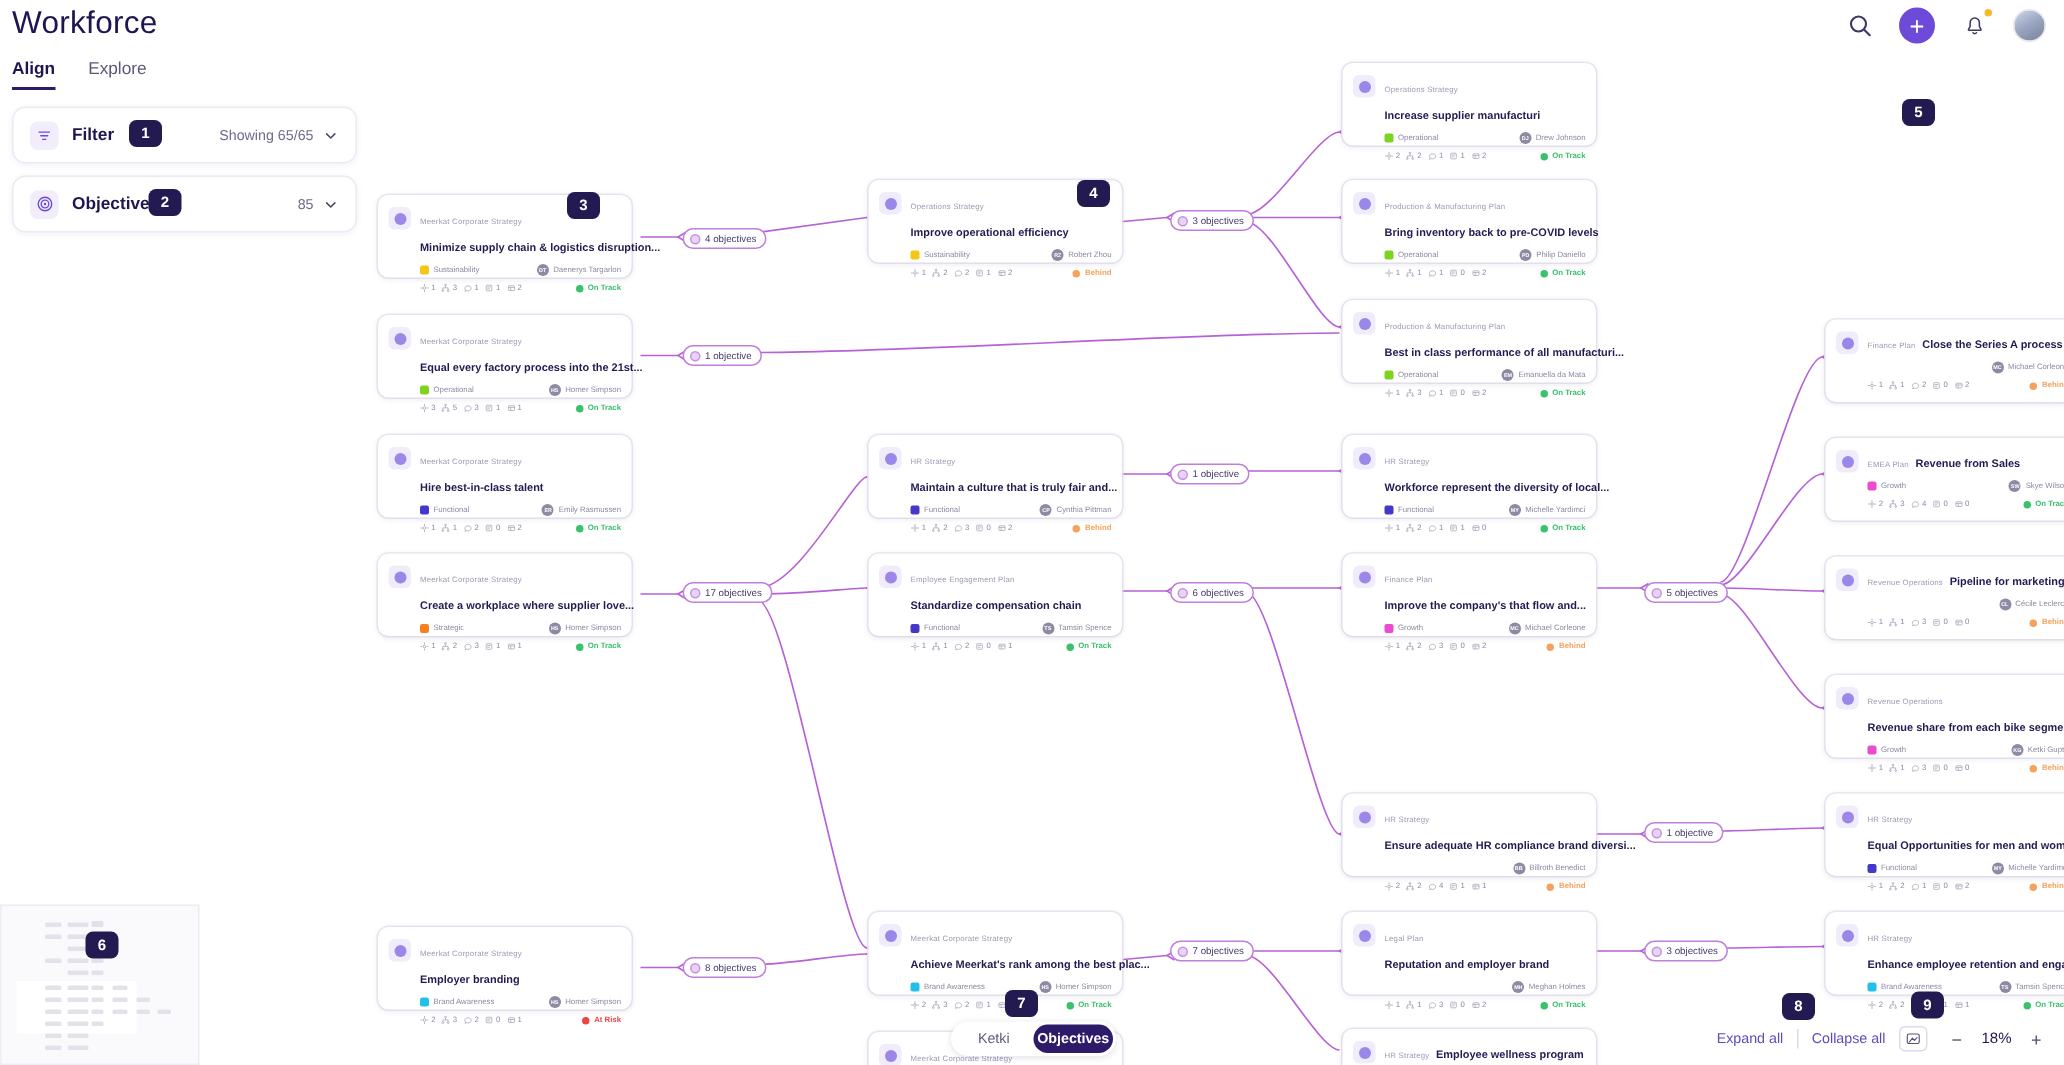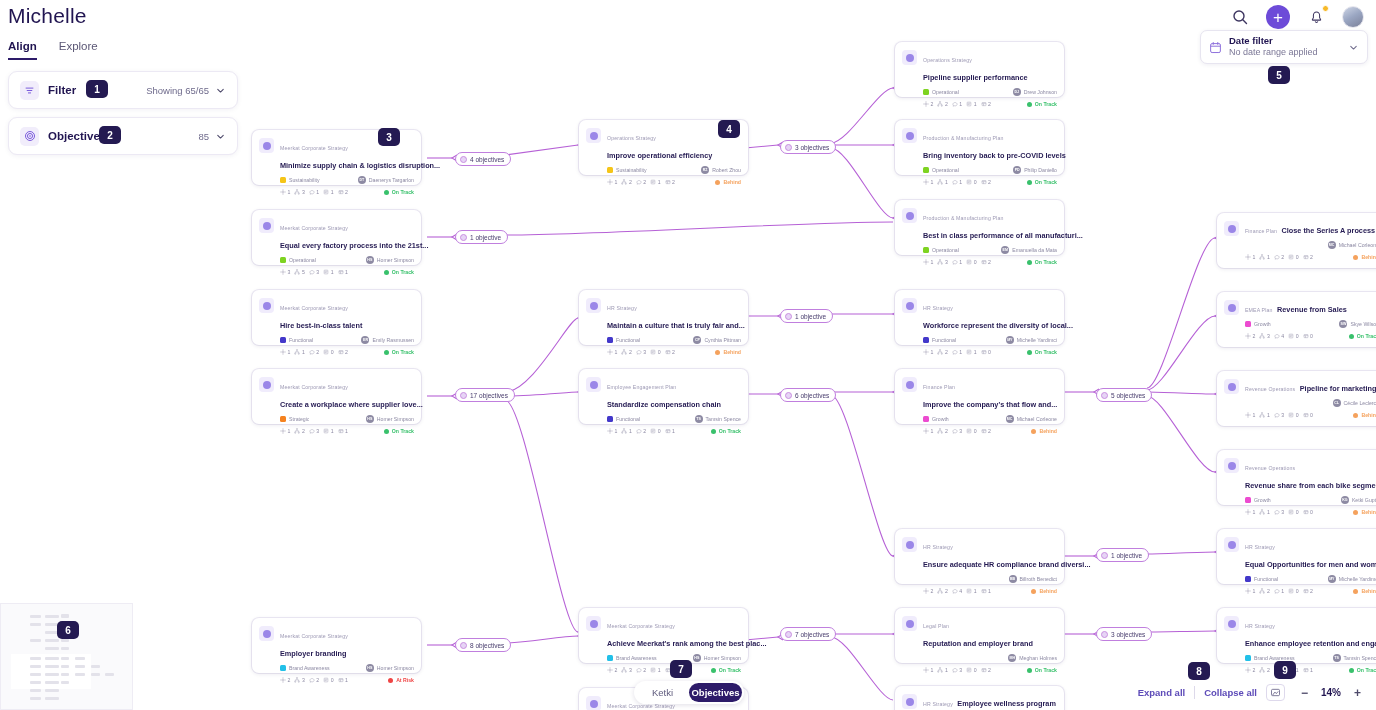--- a/index.html
+++ b/index.html
@@ -116,41 +116,41 @@
   
   .toggle {
     position: absolute; left: 634px; top: 681px; width: 110px; height: 23px;
     background: #fff; border-radius: 12px; box-shadow: 0 1px 5px rgba(33,21,81,.14);
     display: flex; align-items: center; padding: 2px; cursor: pointer;
   }
   .toggle .seg { flex: 1; height: 100%; display: flex; align-items: center; justify-content: center; font-size: 9.5px; border-radius: 11px; color: #5f5b7d; }
   .toggle .seg.on { background: #2d1b69; color: #fff; font-weight: 600; }
 
   
-  .br-controls { position: absolute; right: 8px; top: 683px; display: flex; align-items: center; gap: 9px; font-weight: bold; }
+  .br-controls { position: absolute; right: 8px; top: 683px; display: flex; align-items: center; gap: 9px; }
   .link-btn { font-size: 9.5px; color: #5d4bb8; cursor: pointer; }
   .vdiv { width: 1px; height: 13px; background: #ddd9ea; }
   .fit-btn { width: 19px; height: 17px; border: 1px solid #ded9ec; border-radius: 4px; background: #fff; display: flex; align-items: center; justify-content: center; cursor: pointer; }
   .zoom-box { height: 19px; display: flex; align-items: center; gap: 10px; padding: 0 7px; }
   .zb { font-size: 12px; color: #4f4b6b; cursor: pointer; line-height: 1; }
   .zoom-val { font-size: 10px; color: #211551; min-width: 26px; text-align: center; }
 
   
   .anno {
     position: absolute; background: #241a52; color: #fff; border-radius: 5px;
     font-size: 10px; font-weight: 700; width: 22px; height: 18px;
     display: flex; align-items: center; justify-content: center; z-index: 40;
   }
 </style>
 </head>
 <body>
 
 <div id="app">
 
-  <div class="page-title">Michelle</div>
+  <div class="page-title">Workforce</div>
 
   <div class="tabs">
     <div class="tab active">Align</div>
     <div class="tab">Explore</div>
   </div>
 
   <div class="header-icons">
     <div class="hicon">
       <svg width="16" height="16" viewBox="0 0 16 16">
           <circle cx="7" cy="7" r="5" fill="none" stroke="#3d3560" stroke-width="1.4"></circle>
@@ -161,35 +161,20 @@
     <div class="hicon bell-wrap">
       <svg width="15" height="15" viewBox="0 0 16 16">
           <path d="M8 2.2c-2.1 0-3.3 1.5-3.3 3.4v2.6L3.6 10.1c-.2.3 0 .7.4.7h8c.4 0 .6-.4.4-.7L11.3 8.2V5.6C11.3 3.7 10.1 2.2 8 2.2z" fill="none" stroke="#3d3560" stroke-width="1.1"></path>
           <path d="M6.6 12.2c.2.7.8 1.1 1.4 1.1s1.2-.4 1.4-1.1" fill="none" stroke="#3d3560" stroke-width="1.1"></path>
         </svg>
       <span class="bell-dot"></span>
     </div>
     <div class="avatar-hdr"></div>
   </div>
 
-  <div class="date-filter">
-    <svg width="13" height="13" viewBox="0 0 16 16">
-        <rect x="2" y="3.2" width="12" height="11" rx="1.8" fill="none" stroke="#8b6ddb" stroke-width="1.2"></rect>
-        <line x1="2" y1="6.4" x2="14" y2="6.4" stroke="#8b6ddb" stroke-width="1.2"></line>
-        <line x1="5.2" y1="1.8" x2="5.2" y2="4.2" stroke="#8b6ddb" stroke-width="1.2" stroke-linecap="round"></line>
-        <line x1="10.8" y1="1.8" x2="10.8" y2="4.2" stroke="#8b6ddb" stroke-width="1.2" stroke-linecap="round"></line>
-      </svg>
-    <div class="df-text">
-      <div class="df-title">Date filter</div>
-      <div class="df-sub">No date range applied</div>
-    </div>
-    <svg width="11" height="11" viewBox="0 0 16 16">
-        <path d="M4 6.2L8 10.2 12 6.2" fill="none" stroke="#6f6b8c" stroke-width="1.5" stroke-linecap="round" stroke-linejoin="round"></path>
-      </svg>
-  </div>
 
   <div class="panel p1">
     <div class="panel-ico">
       <svg width="11" height="11" viewBox="0 0 16 16">
           <line x1="3" y1="4.5" x2="13" y2="4.5" stroke="#6d4bd8" stroke-width="1.3" stroke-linecap="round"></line>
           <line x1="4.6" y1="8" x2="11.4" y2="8" stroke="#6d4bd8" stroke-width="1.3" stroke-linecap="round"></line>
           <line x1="6.4" y1="11.5" x2="9.6" y2="11.5" stroke="#6d4bd8" stroke-width="1.3" stroke-linecap="round"></line>
         </svg>
     </div>
     <div class="panel-label">Filter</div>
@@ -943,21 +928,21 @@
        </span>
      </div>
         </div>
         <div class="card" style="left: 895px; top: 42px;">
           <div class="c-top">
        <span class="card-badge">
               <i></i>
             </span>
        <span class="c-textwrap">
          <span class="c-plan">Operations Strategy</span>
-         <span class="c-title">Pipeline supplier performance</span>
+         <span class="c-title">Increase supplier manufacturi</span>
        </span>
      </div>
           <div class="c-mid">
        <span class="c-tag">
               <span class="tag-sq" style="background:#7ed321"></span>
               <span class="tag-txt">Operational</span>
             </span>
        <span class="c-owner">
               <span class="ow-av">DJ</span>
               <span class="ow-name">Drew Johnson</span>
@@ -1976,21 +1961,21 @@
     <span class="vdiv"></span>
     <span class="link-btn">Collapse all</span>
     <span class="fit-btn">
       <svg width="11" height="11" viewBox="0 0 16 16">
           <rect x="2.2" y="3.4" width="11.6" height="9.2" rx="1.6" fill="none" stroke="#57527a" stroke-width="1.1"></rect>
           <path d="M4.2 11.2L7.2 7.4l2 2.2 2.4-2.8" fill="none" stroke="#57527a" stroke-width="1.1" stroke-linecap="round" stroke-linejoin="round"></path>
         </svg>
     </span>
     <span class="zoom-box">
       <span class="zb">−</span>
-      <span class="zoom-val">14%</span>
+      <span class="zoom-val">18%</span>
       <span class="zb">+</span>
     </span>
   </div>
 
   <div id="anno-layer">
       <div class="anno" style="left: 86px; top: 80px;">1</div>
       <div class="anno" style="left: 99px; top: 126px;">2</div>
       <div class="anno" style="left: 378px; top: 128px;">3</div>
       <div class="anno" style="left: 718px; top: 120px;">4</div>
       <div class="anno" style="left: 1268px; top: 66px;">5</div>

